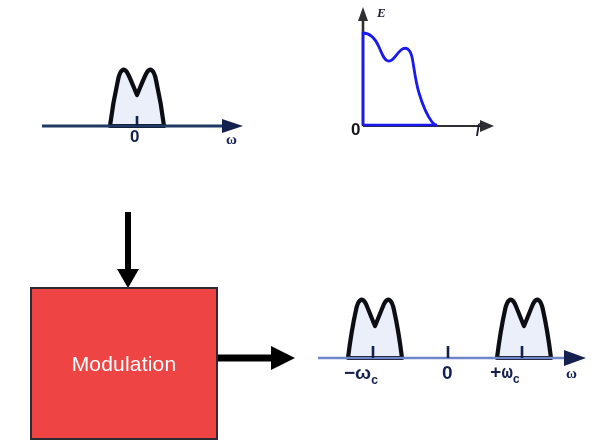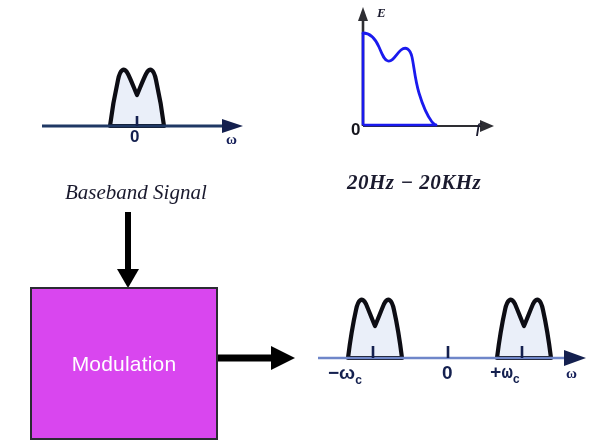--- a/index.html
+++ b/index.html
@@ -35,21 +35,21 @@
     color: #14204f;
     white-space: nowrap;
   }
 
   
   #modulation-block {
     left: 30px;
     top: 287px;
     width: 188px;
     height: 153px;
-    background: #d946ef;
+    background: #ef4444;
     border: 2px solid #2b2b33;
     box-sizing: border-box;
     display: flex;
     align-items: center;
     justify-content: center;
   }
   #modulation-label {
     color: #ffffff;
     font-size: 21px;
     font-family: "Liberation Sans", sans-serif;
@@ -110,23 +110,21 @@
       <line x1="13" y1="29" x2="13" y2="121" stroke="#1a1aee" stroke-width="2.6"></line>
     </svg>
   </div>
 
   <div class="abs serif-italic" style="left:377px; top:5px; font-size:13px; font-weight:700;">E</div>
 
   <div class="abs serif-italic" style="left:476px; top:121px; font-size:14px; font-weight:700;">f</div>
 
   <div class="abs num-label" style="left:351px; top:120px; font-size:17px; color:#16161e;">0</div>
 
-  <div class="abs serif-italic" style="left:347px; top:170px; font-size:21px; font-weight:700; letter-spacing:0.5px;">20Hz − 20KHz</div>
 
-  <div class="abs serif-italic" style="left:65px; top:180px; font-size:21px;">Baseband Signal</div>
 
   <div class="abs" style="left:112px; top:210px; width:32px; height:80px;">
     <svg width="32" height="80" viewBox="0 0 32 80">
       <line x1="16" y1="2" x2="16" y2="62" stroke="#000000" stroke-width="6"></line>
       <polygon points="5,59 27,59 16,78" fill="#000000"></polygon>
     </svg>
   </div>
 
   <div class="abs" id="modulation-block">
     <span id="modulation-label">Modulation</span>
@@ -160,21 +158,21 @@
 
       <line x1="8" y1="70" x2="258" y2="70" stroke="#6f86c9" stroke-width="2.6"></line>
       <polygon points="254,62 276,70 254,78" fill="#14204f"></polygon>
 
       <line x1="63" y1="58" x2="63" y2="70" stroke="#14204f" stroke-width="2.6"></line>
       <line x1="138" y1="58" x2="138" y2="70" stroke="#14204f" stroke-width="2.6"></line>
       <line x1="212" y1="58" x2="212" y2="70" stroke="#14204f" stroke-width="2.6"></line>
     </svg>
   </div>
 
-  <div class="abs num-label" style="left:328px; top:362px; font-size:19px;">
+  <div class="abs num-label" style="left:344px; top:362px; font-size:19px;">
     <span>−ω</span><sub style="font-size:12px;">c</sub>
   </div>
 
   <div class="abs num-label" style="left:442px; top:362px; font-size:19px;">0</div>
 
   <div class="abs num-label" style="left:490px; top:362px; font-size:19px;font-family:Liberation Mono, monospace;">
     <span>+ω</span><sub style="font-size:12px;">c</sub>
   </div>
 
   <div class="abs axis-label" style="left:566px; top:365px; font-size:15px; font-weight:700;">ω</div>

